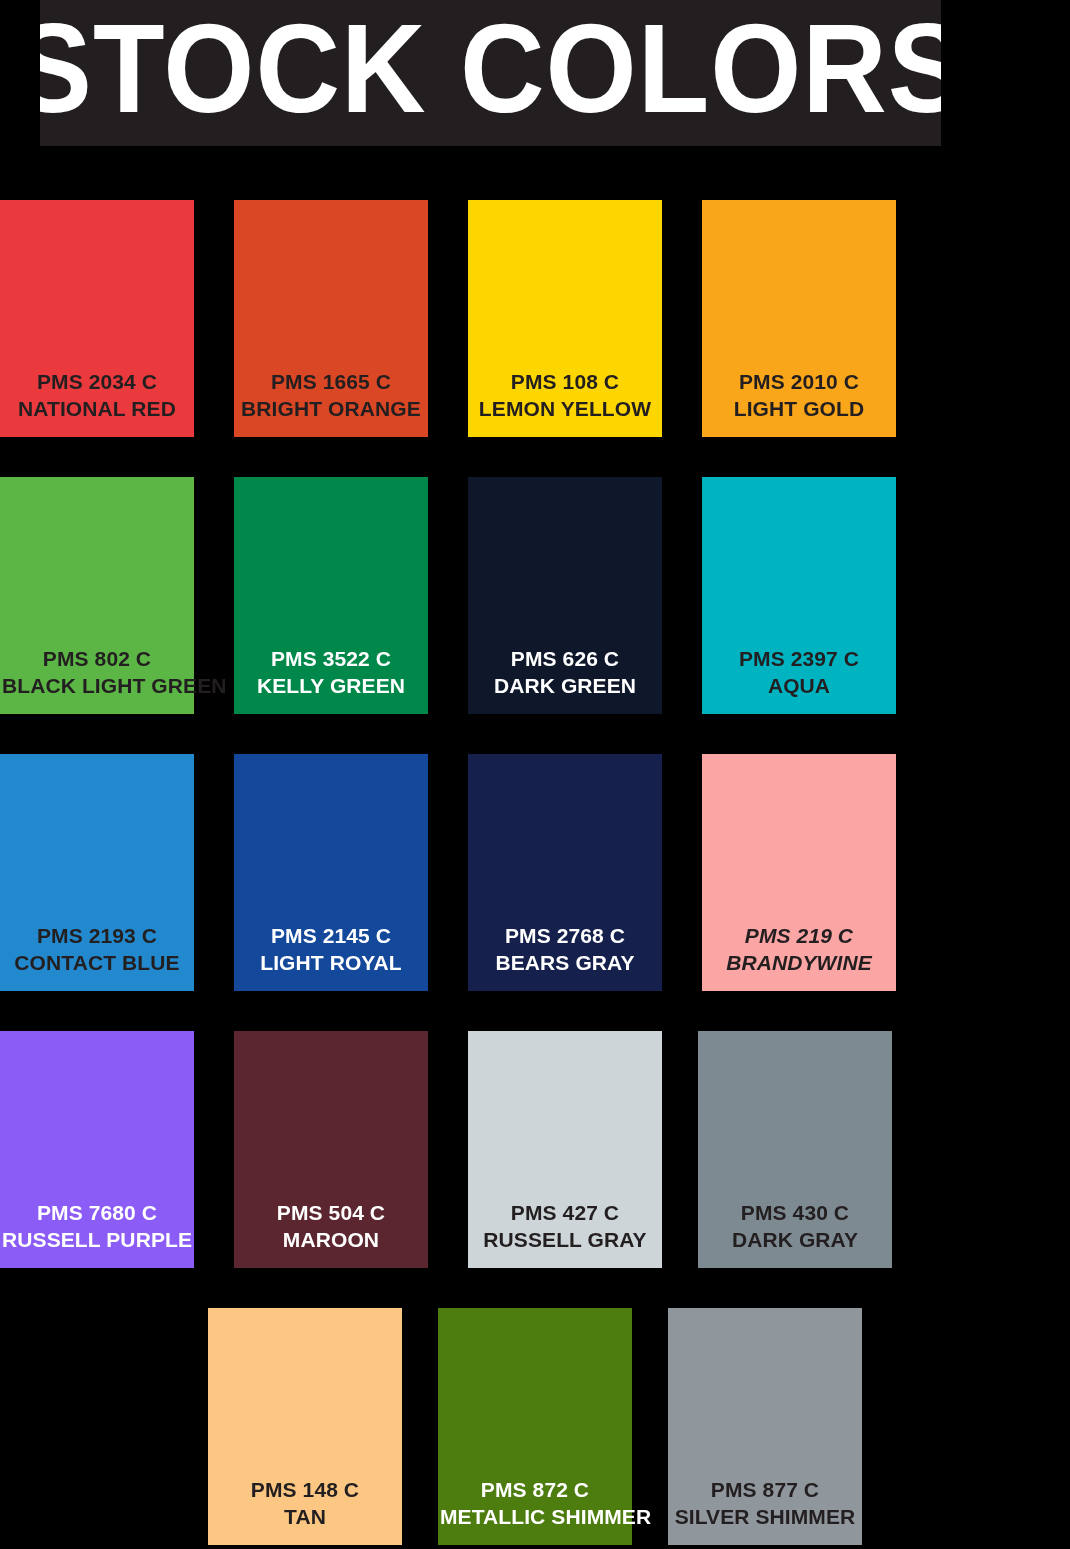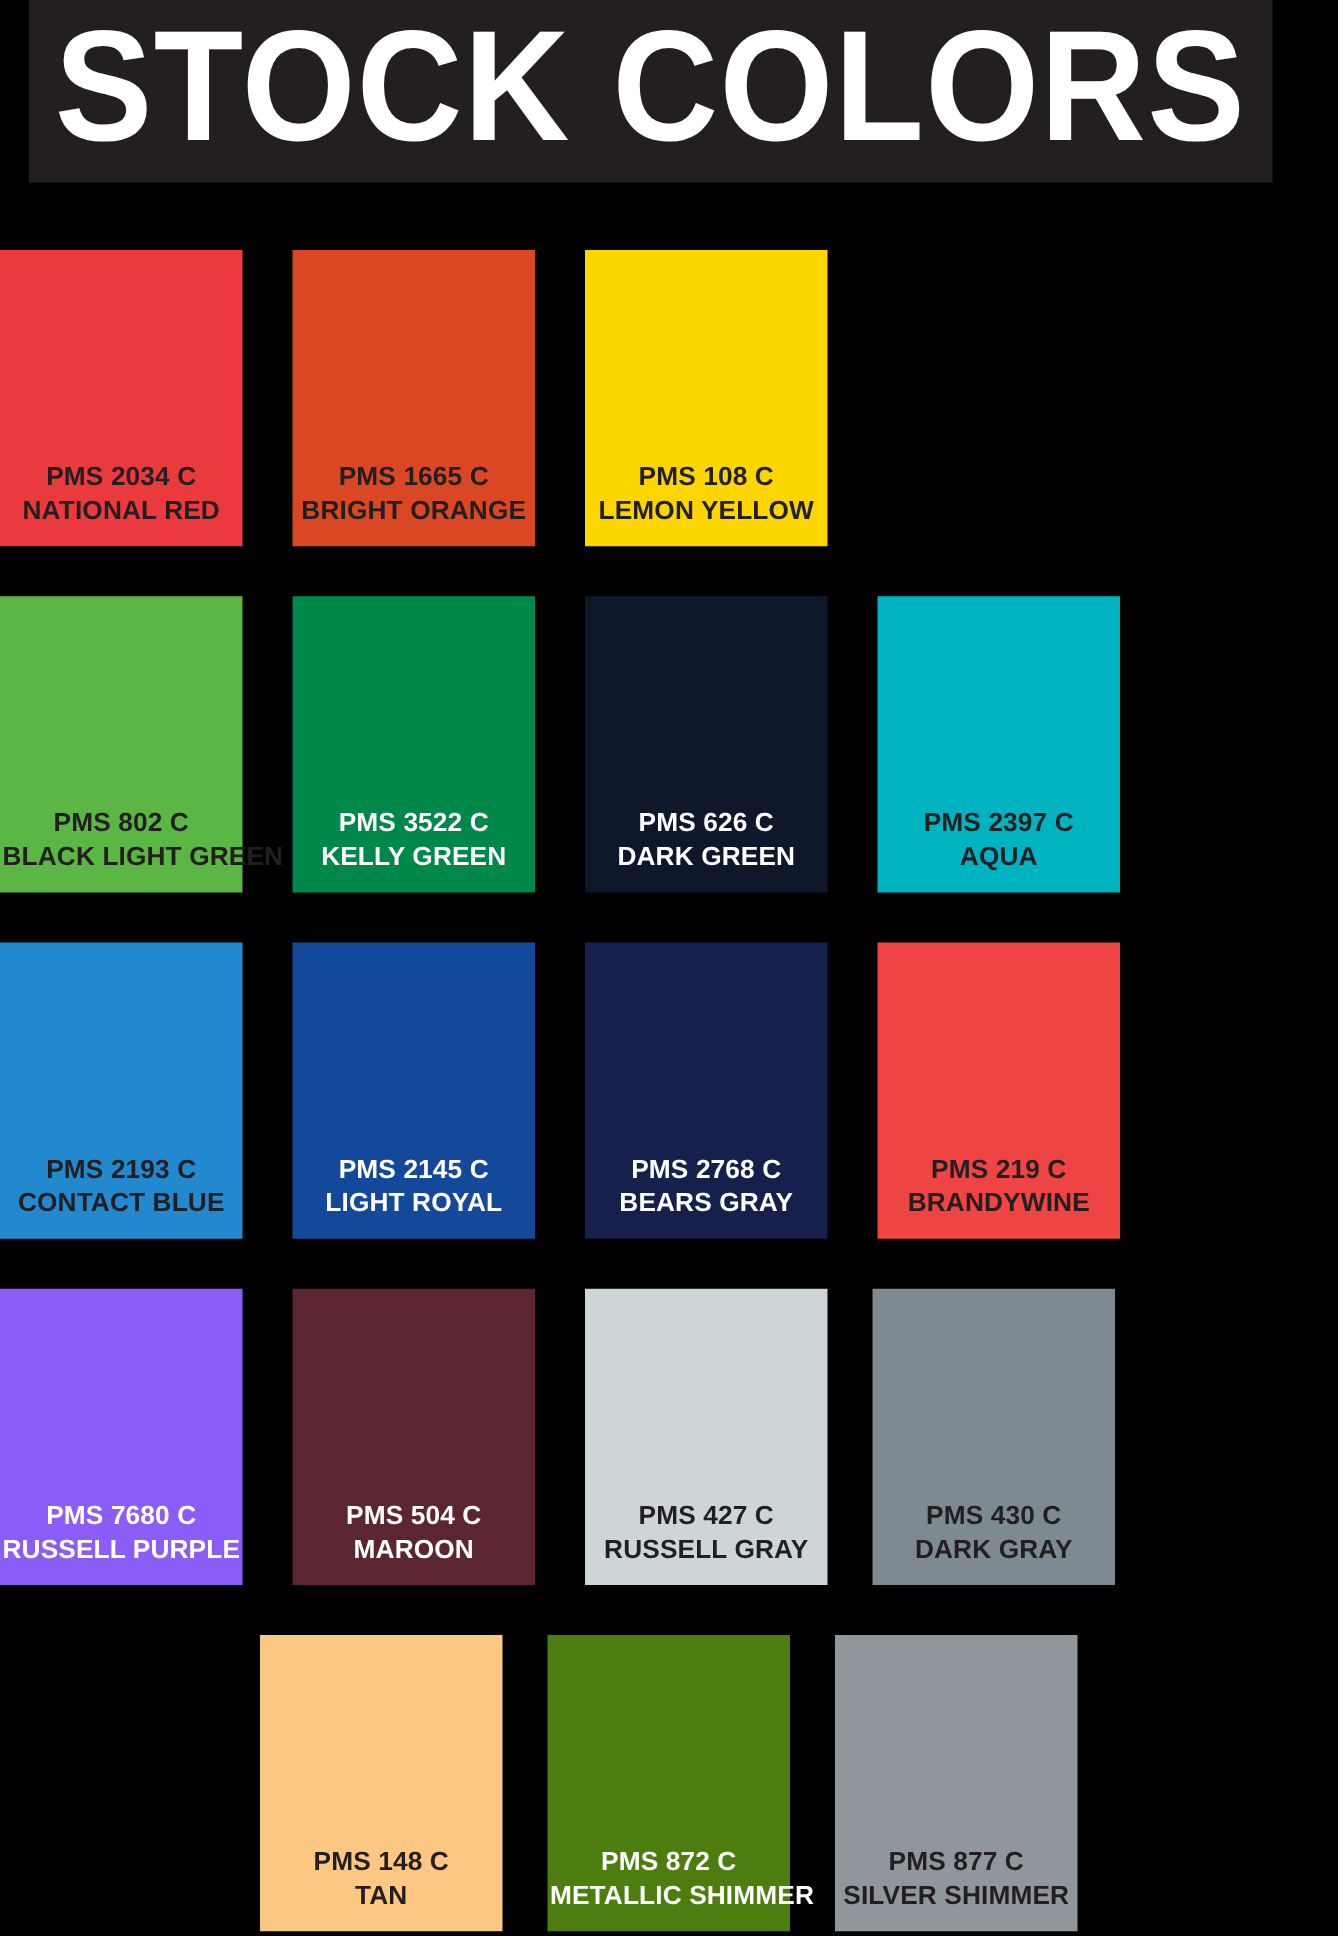--- a/index.html
+++ b/index.html
@@ -18,23 +18,23 @@
   #page {
     position: relative;
     width: 1070px;
     height: 1549px;
     background: #000000;
   }
 
   
   .title-band {
     position: absolute;
-    left: 23px;
+    left: 40px;
     top: 0px;
-    width: 995px;
+    width: 901px;
     height: 146px;
     background: #231f20;
     display: flex;
     align-items: center;
     justify-content: center;
     overflow: hidden;
   }
   .title-text {
     color: #ffffff;
     font-family: "Liberation Sans Narrow", "Liberation Sans", "DejaVu Sans", sans-serif;
@@ -130,20 +130,26 @@
             <span class="pms">PMS 1665 C</span>
             <span class="nm">BRIGHT ORANGE</span>
           </div>
         </div>
         <div class="swatch" style="background: rgb(253, 214, 0);">
           <div class="swatch-label txt-dark">
             <span class="pms">PMS 108 C</span>
             <span class="nm">LEMON YELLOW</span>
           </div>
         </div>
+        <div class="swatch" style="background: rgb(250, 166, 26);">
+          <div class="swatch-label txt-dark">
+            <span class="pms">PMS 2010 C</span>
+            <span class="nm">LIGHT GOLD</span>
+          </div>
+        </div>
       </div>
       <div class="row">
         <div class="swatch" style="background: rgb(92, 182, 70);">
           <div class="swatch-label txt-dark">
             <span class="pms">PMS 802 C</span>
             <span class="nm">BLACK LIGHT GREEN</span>
           </div>
         </div>
         <div class="swatch" style="background: rgb(0, 135, 74);">
           <div class="swatch-label txt-light">
@@ -176,21 +182,21 @@
             <span class="pms">PMS 2145 C</span>
             <span class="nm">LIGHT ROYAL</span>
           </div>
         </div>
         <div class="swatch" style="background: rgb(21, 33, 76);">
           <div class="swatch-label txt-light">
             <span class="pms">PMS 2768 C</span>
             <span class="nm">BEARS GRAY</span>
           </div>
         </div>
-        <div class="swatch" style="background: #ef4444;">
+        <div class="swatch" style="background: #fca5a5; font-style: italic;">
           <div class="swatch-label txt-dark">
             <span class="pms">PMS 219 C</span>
             <span class="nm">BRANDYWINE</span>
           </div>
         </div>
       </div>
       <div class="row">
         <div class="swatch" style="background: #8b5cf6;">
           <div class="swatch-label txt-light">
             <span class="pms">PMS 7680 C</span>

